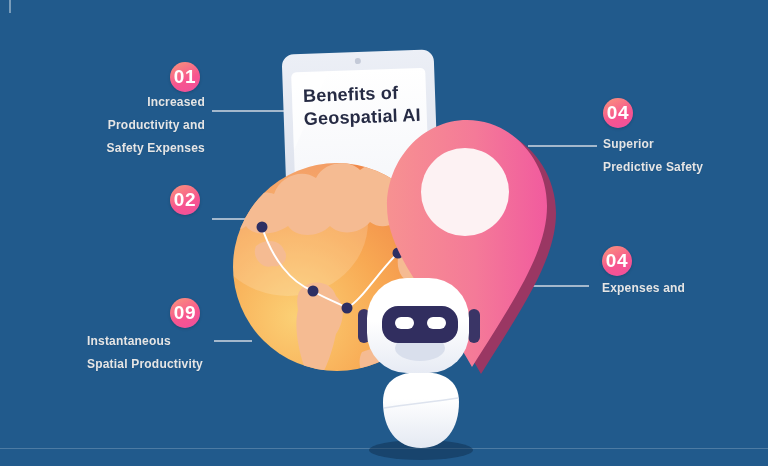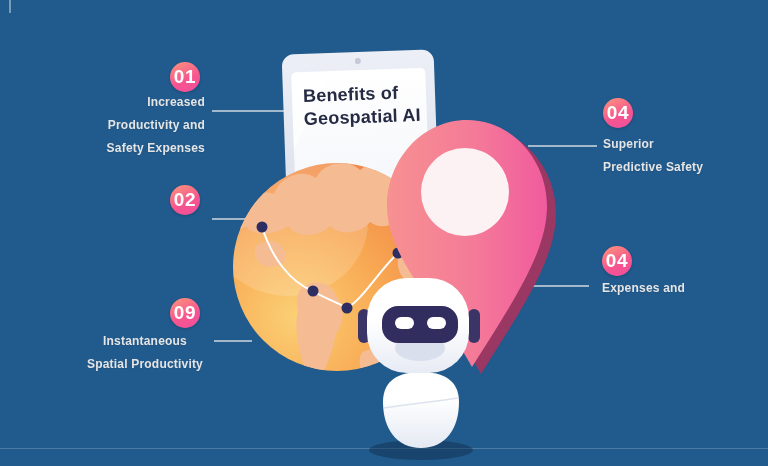--- a/index.html
+++ b/index.html
@@ -22,21 +22,21 @@
   #badge-2{left:170px;top:185px}
   #badge-3{left:170px;top:298px}
   #badge-4{left:603px;top:98px}
   #badge-5{left:602px;top:246px}
   .item-label{
     position:absolute;color:#e5e5e5;font-weight:700;font-size:12px;line-height:23px;
     letter-spacing:.2px;white-space:nowrap;text-shadow:0 1px 1px rgba(0,0,0,.08);
   }
   #label-1{right:563px;top:91px;text-align:right}
   #label-2{right:563px;top:210px;text-align:right}
-  #label-3{right:565px;top:330px;text-align:center}
+  #label-3{right:565px;top:330px;text-align:left}
   #label-4{left:603px;top:133px;text-align:left}
   #label-5{left:602px;top:277px;text-align:left}
   .svg-title{font-family:"Liberation Sans",sans-serif;font-weight:700;font-size:18px;letter-spacing:.2px;fill:#262b44;}
 </style>
 </head>
 <body>
 
 <div class="stage">
 
   <div class="deco-line-v"></div>

